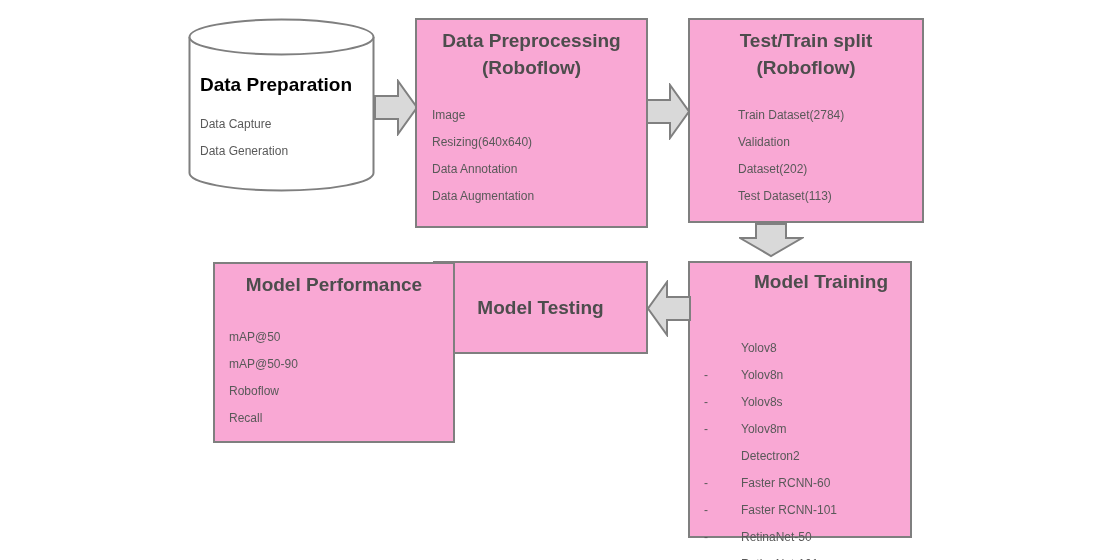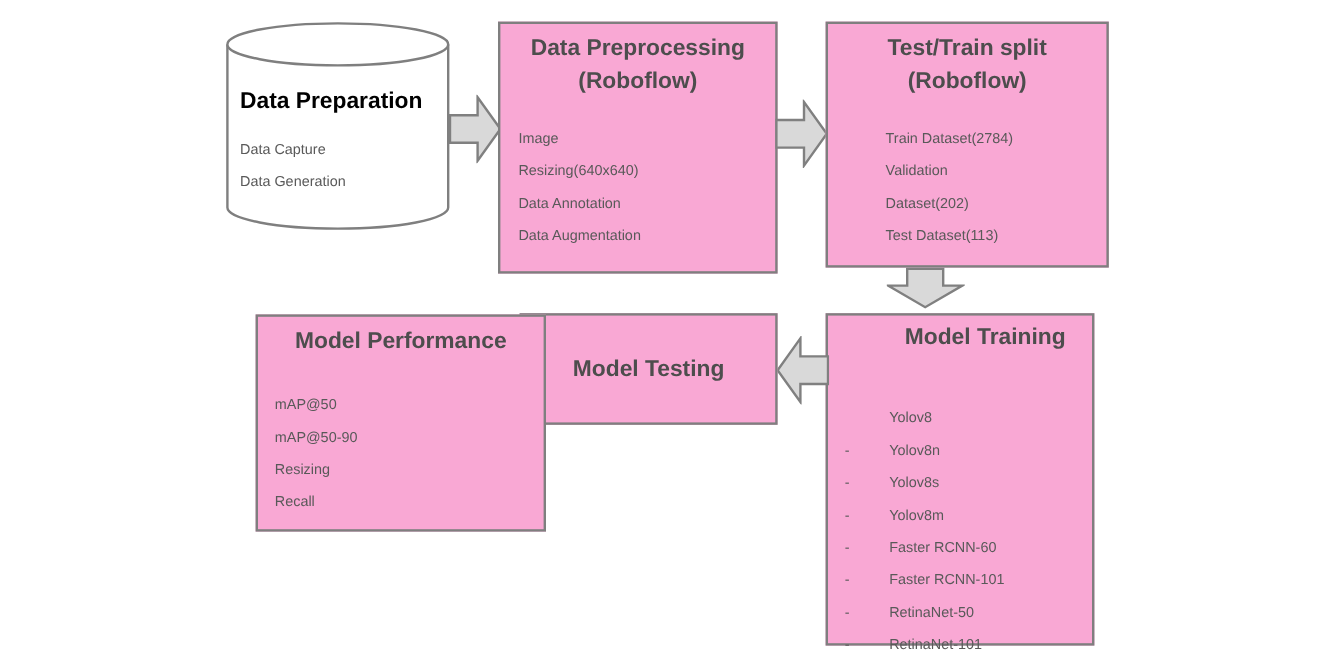--- a/index.html
+++ b/index.html
@@ -131,20 +131,24 @@
       </div>
       <div class="item-row">
         <span class="item-bullet">-</span>
         <span>Yolov8s</span>
       </div>
       <div class="item-row">
         <span class="item-bullet">-</span>
         <span>Yolov8m</span>
       </div>
       <div class="item-row">
+        <span class="item-bullet"></span>
+        <span>Detectron2</span>
+      </div>
+      <div class="item-row">
         <span class="item-bullet">-</span>
         <span>Faster RCNN-60</span>
       </div>
       <div class="item-row">
         <span class="item-bullet">-</span>
         <span>Faster RCNN-101</span>
       </div>
       <div class="item-row">
         <span class="item-bullet">-</span>
         <span>RetinaNet-50</span>
@@ -174,18 +178,18 @@
     </svg>
   </div>
 
   <div class="node-box" style="left:177px; top:262px; width:242px; height:181px;margin-left:36px;">
     <div class="title-block">
       <div class="node-title">Model Performance</div>
     </div>
     <div class="body-lines" style="left:14px; top:60px;">
       <div>mAP@50</div>
       <div>mAP@50-90</div>
-      <div>Resizing</div>
+      <div>Roboflow</div>
       <div>Recall</div>
     </div>
   </div>
 
 </div>
 
 </body></html>

